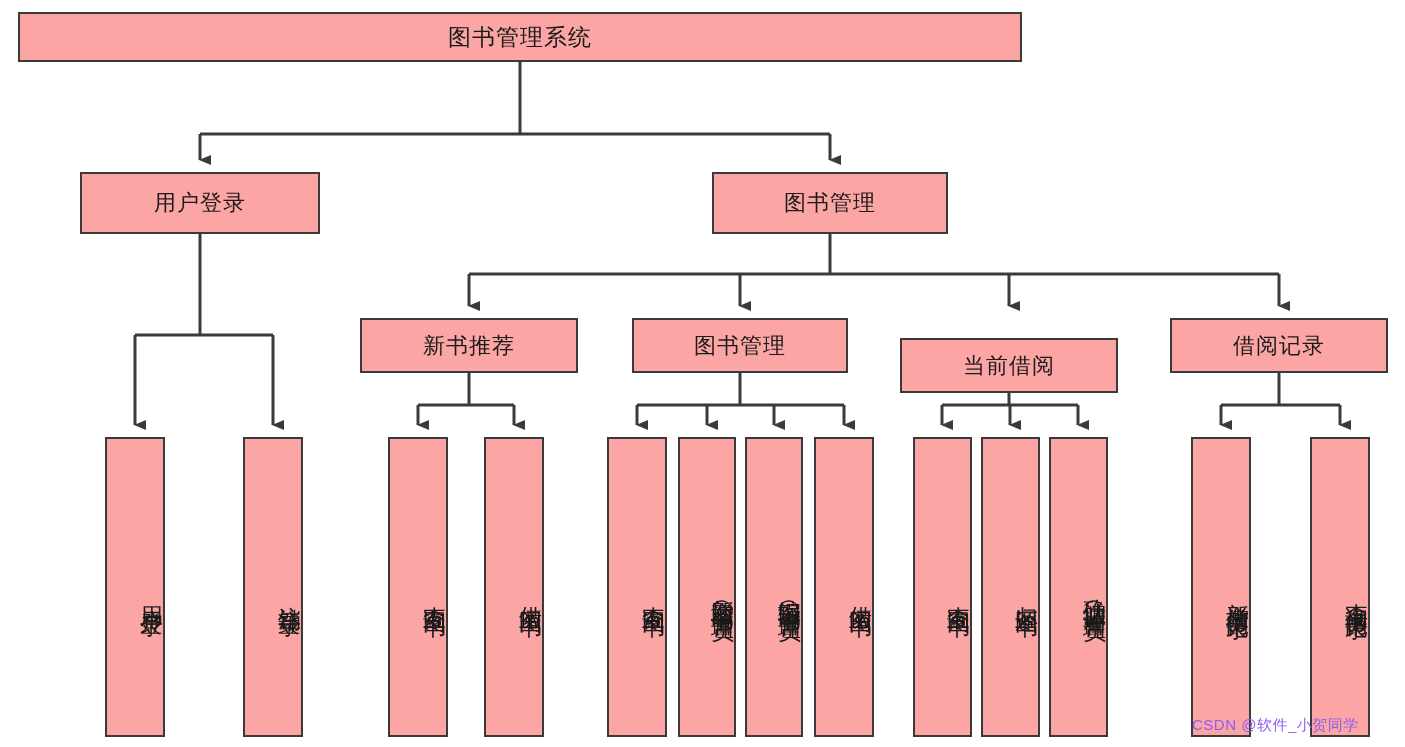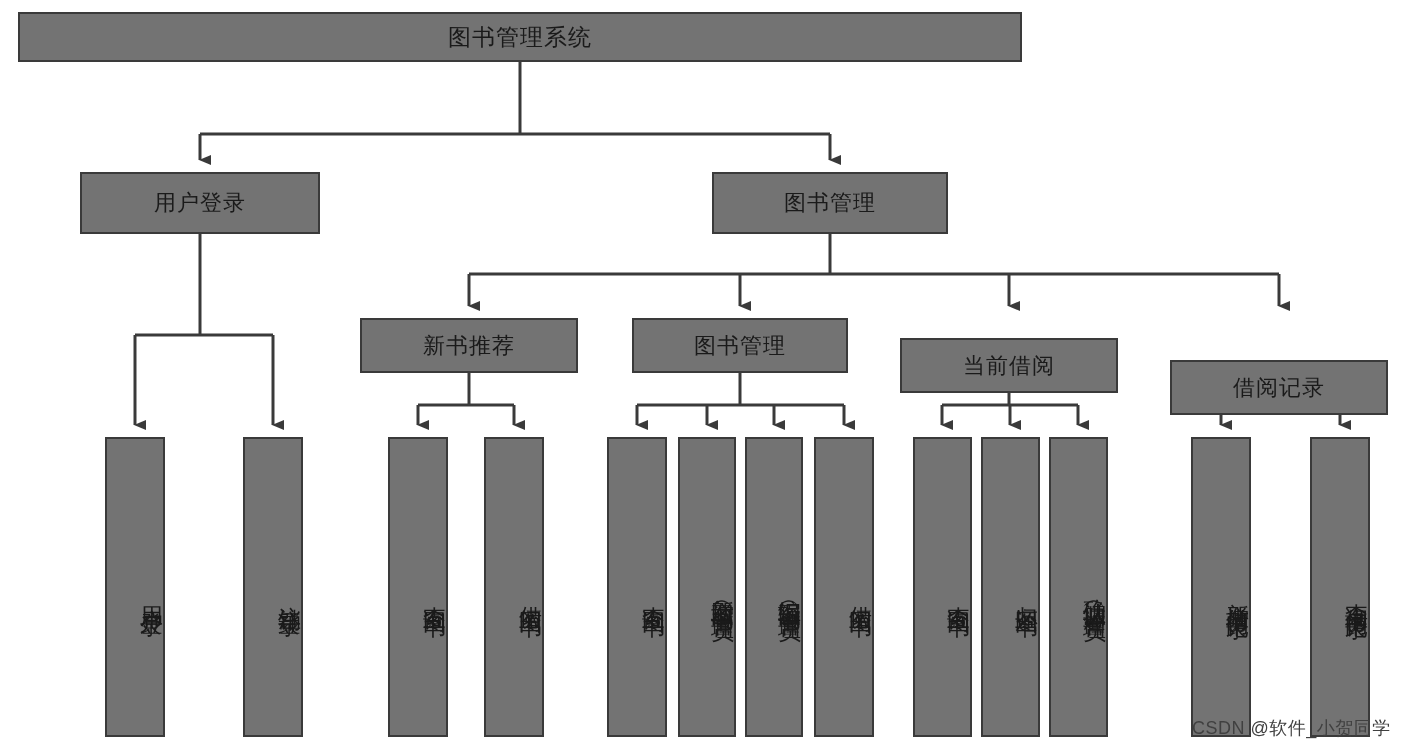--- a/index.html
+++ b/index.html
@@ -21,21 +21,21 @@
     position: absolute;
     left: 0;
     top: 0;
     width: 1405px;
     height: 747px;
   }
   .node {
     position: absolute;
     box-sizing: border-box;
     border: 2px solid #3a3a3a;
-    background: #737373;
+    background: #fca5a5;
     display: flex;
     align-items: center;
     justify-content: center;
     color: #1a1a1a;
     text-align: right;
   }
   .node.horiz {
     font-size: 22px;
     letter-spacing: 1px;
   }
@@ -52,22 +52,22 @@
   .node.vert .lbl {
     writing-mode: vertical-rl;
     text-orientation: upright;
     white-space: nowrap;
   }
   .node.root {
     font-size: 23px;
   }
   .watermark {
     position: absolute;
-    font-size: 18px;
-    color: #404040;
+    font-size: 15px;
+    color: #8b5cf6;
     white-space: nowrap;
     letter-spacing: 0.5px;
   }
 </style>
 </head>
 <body>
 
 <div id="canvas">
 
   <svg id="edges" viewBox="0 0 1405 747" xmlns="http://www.w3.org/2000/svg">
@@ -133,21 +133,21 @@
 
   <div class="node horiz" style="left:360px; top:318px; width:218px; height:55px;">
     <span class="lbl">新书推荐</span>
   </div>
   <div class="node horiz" style="left:632px; top:318px; width:216px; height:55px;">
     <span class="lbl">图书管理</span>
   </div>
   <div class="node horiz" style="left:900px; top:318px; width:218px; height:55px;margin-top:20px;">
     <span class="lbl">当前借阅</span>
   </div>
-  <div class="node horiz" style="left:1170px; top:318px; width:218px; height:55px;margin-top:42px;">
+  <div class="node horiz" style="left:1170px; top:318px; width:218px; height:55px;">
     <span class="lbl">借阅记录</span>
   </div>
 
   <div class="node vert" style="left:105px; top:437px; width:60px; height:300px;">
     <span class="lbl">用户登录</span>
   </div>
   <div class="node vert" style="left:243px; top:437px; width:60px; height:300px;">
     <span class="lbl">注销登录</span>
   </div>
   <div class="node vert" style="left:388px; top:437px; width:60px; height:300px;">

